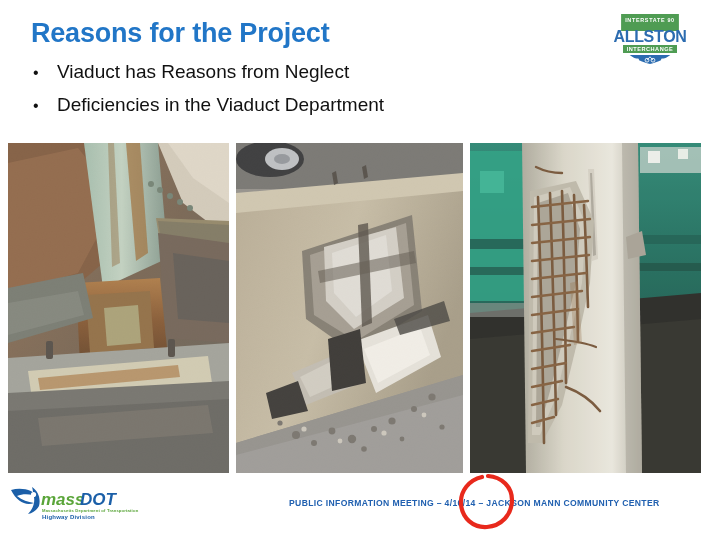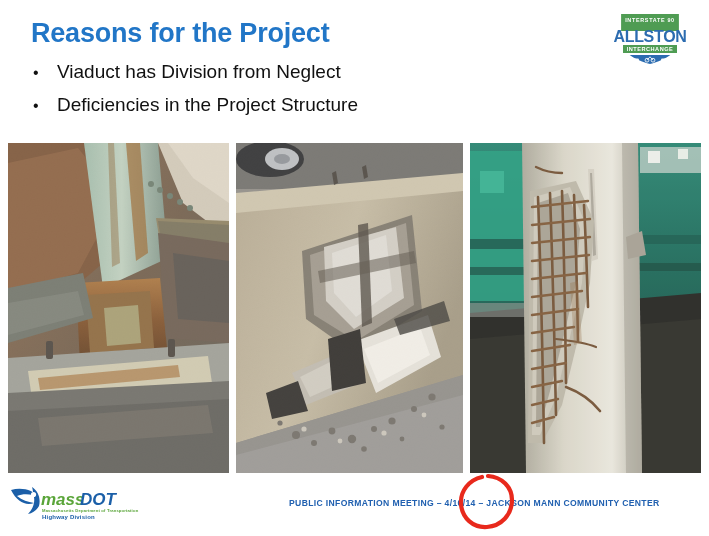--- a/index.html
+++ b/index.html
@@ -111,25 +111,25 @@
 </style>
 </head>
 <body>
 
 <div id="slide">
 
   <div id="slide-title">Reasons for the Project</div>
 
   <div class="bullet-row" id="bullet-0">
     <span class="bullet-dot">•</span>
-    <span class="bullet-text">Viaduct has Division from Neglect</span>
+    <span class="bullet-text">Viaduct has Reasons from Neglect</span>
   </div>
   <div class="bullet-row" id="bullet-1">
     <span class="bullet-dot">•</span>
-    <span class="bullet-text">Deficiencies in the Project Structure</span>
+    <span class="bullet-text">Deficiencies in the Viaduct Department</span>
   </div>
 
   <div id="logo-allston">
     <svg viewBox="0 0 88 62" xmlns="http://www.w3.org/2000/svg">
       <defs>
         <clipPath id="shieldClip">
           <path d="M14 8 H74 V34 C74 46 60 55 44 59 C28 55 14 46 14 34 Z"></path>
         </clipPath>
       </defs>
 

